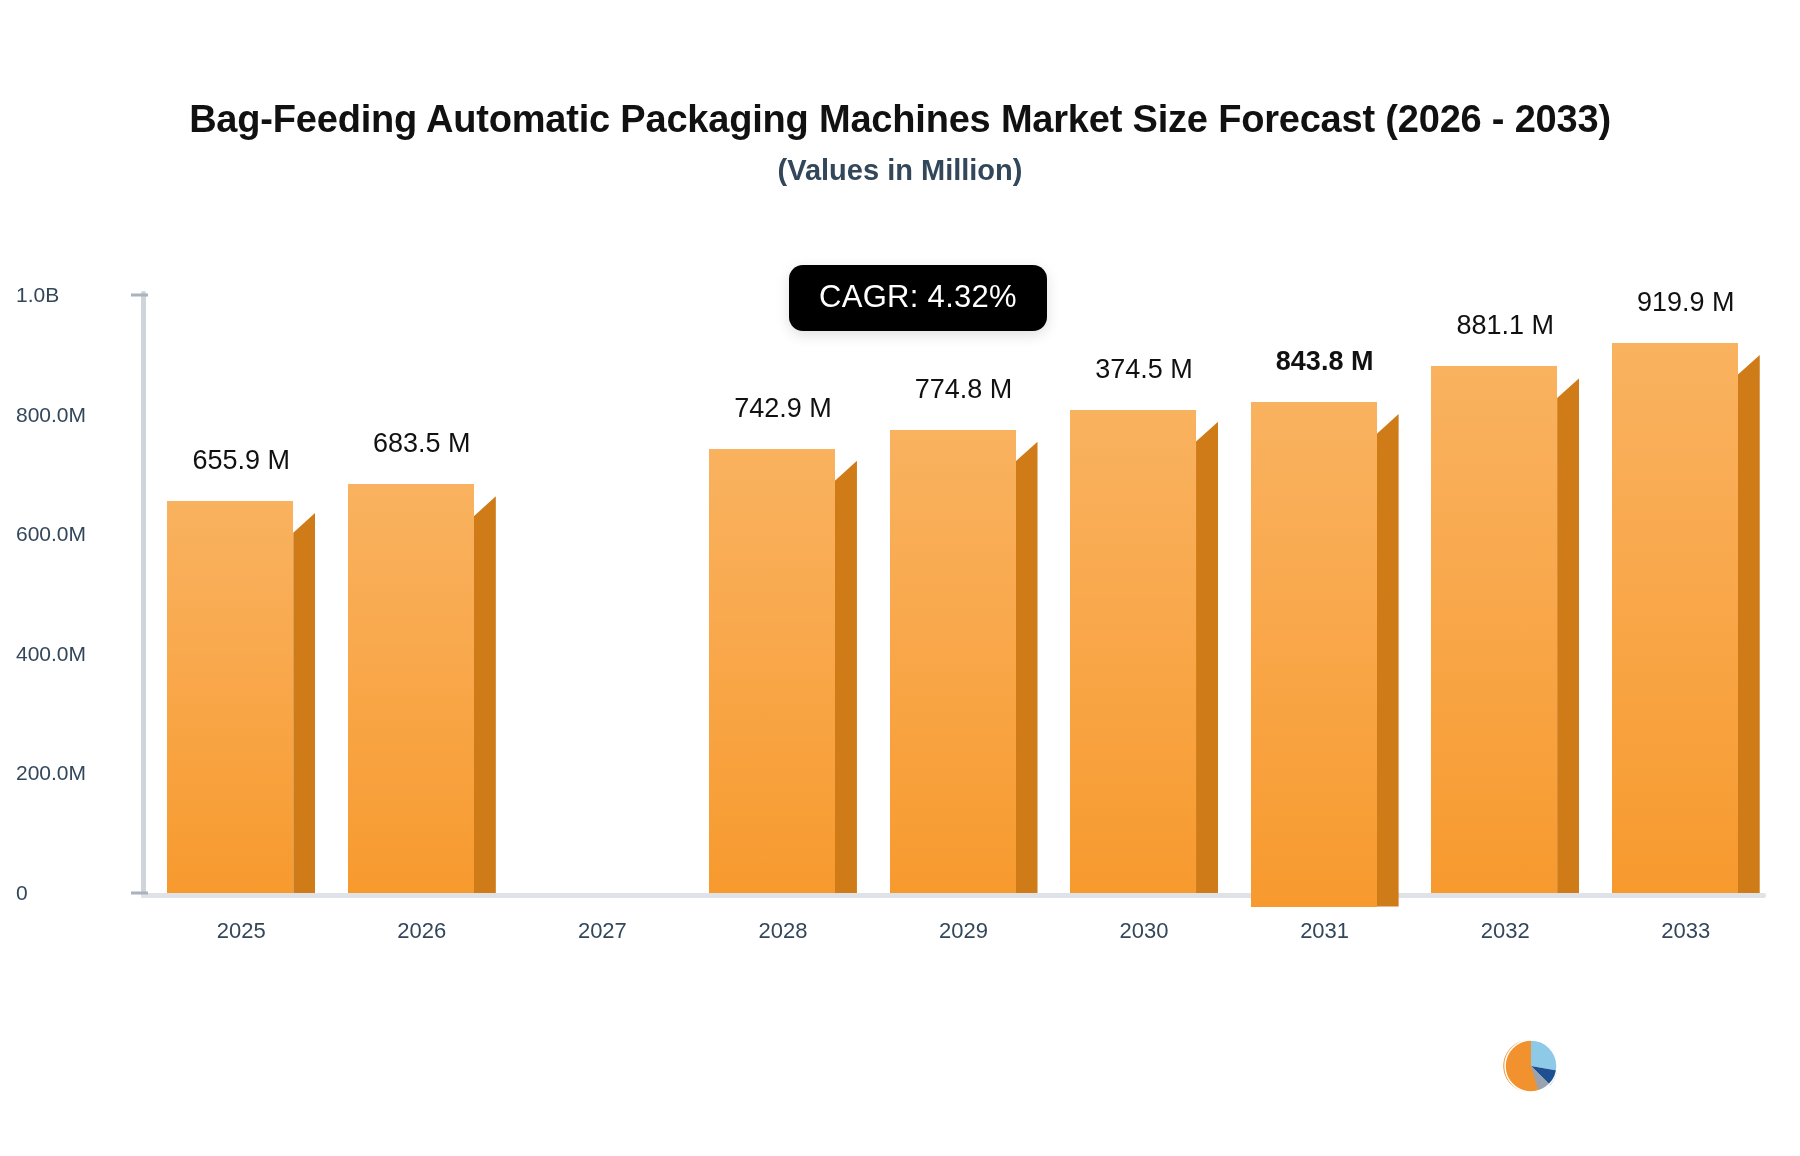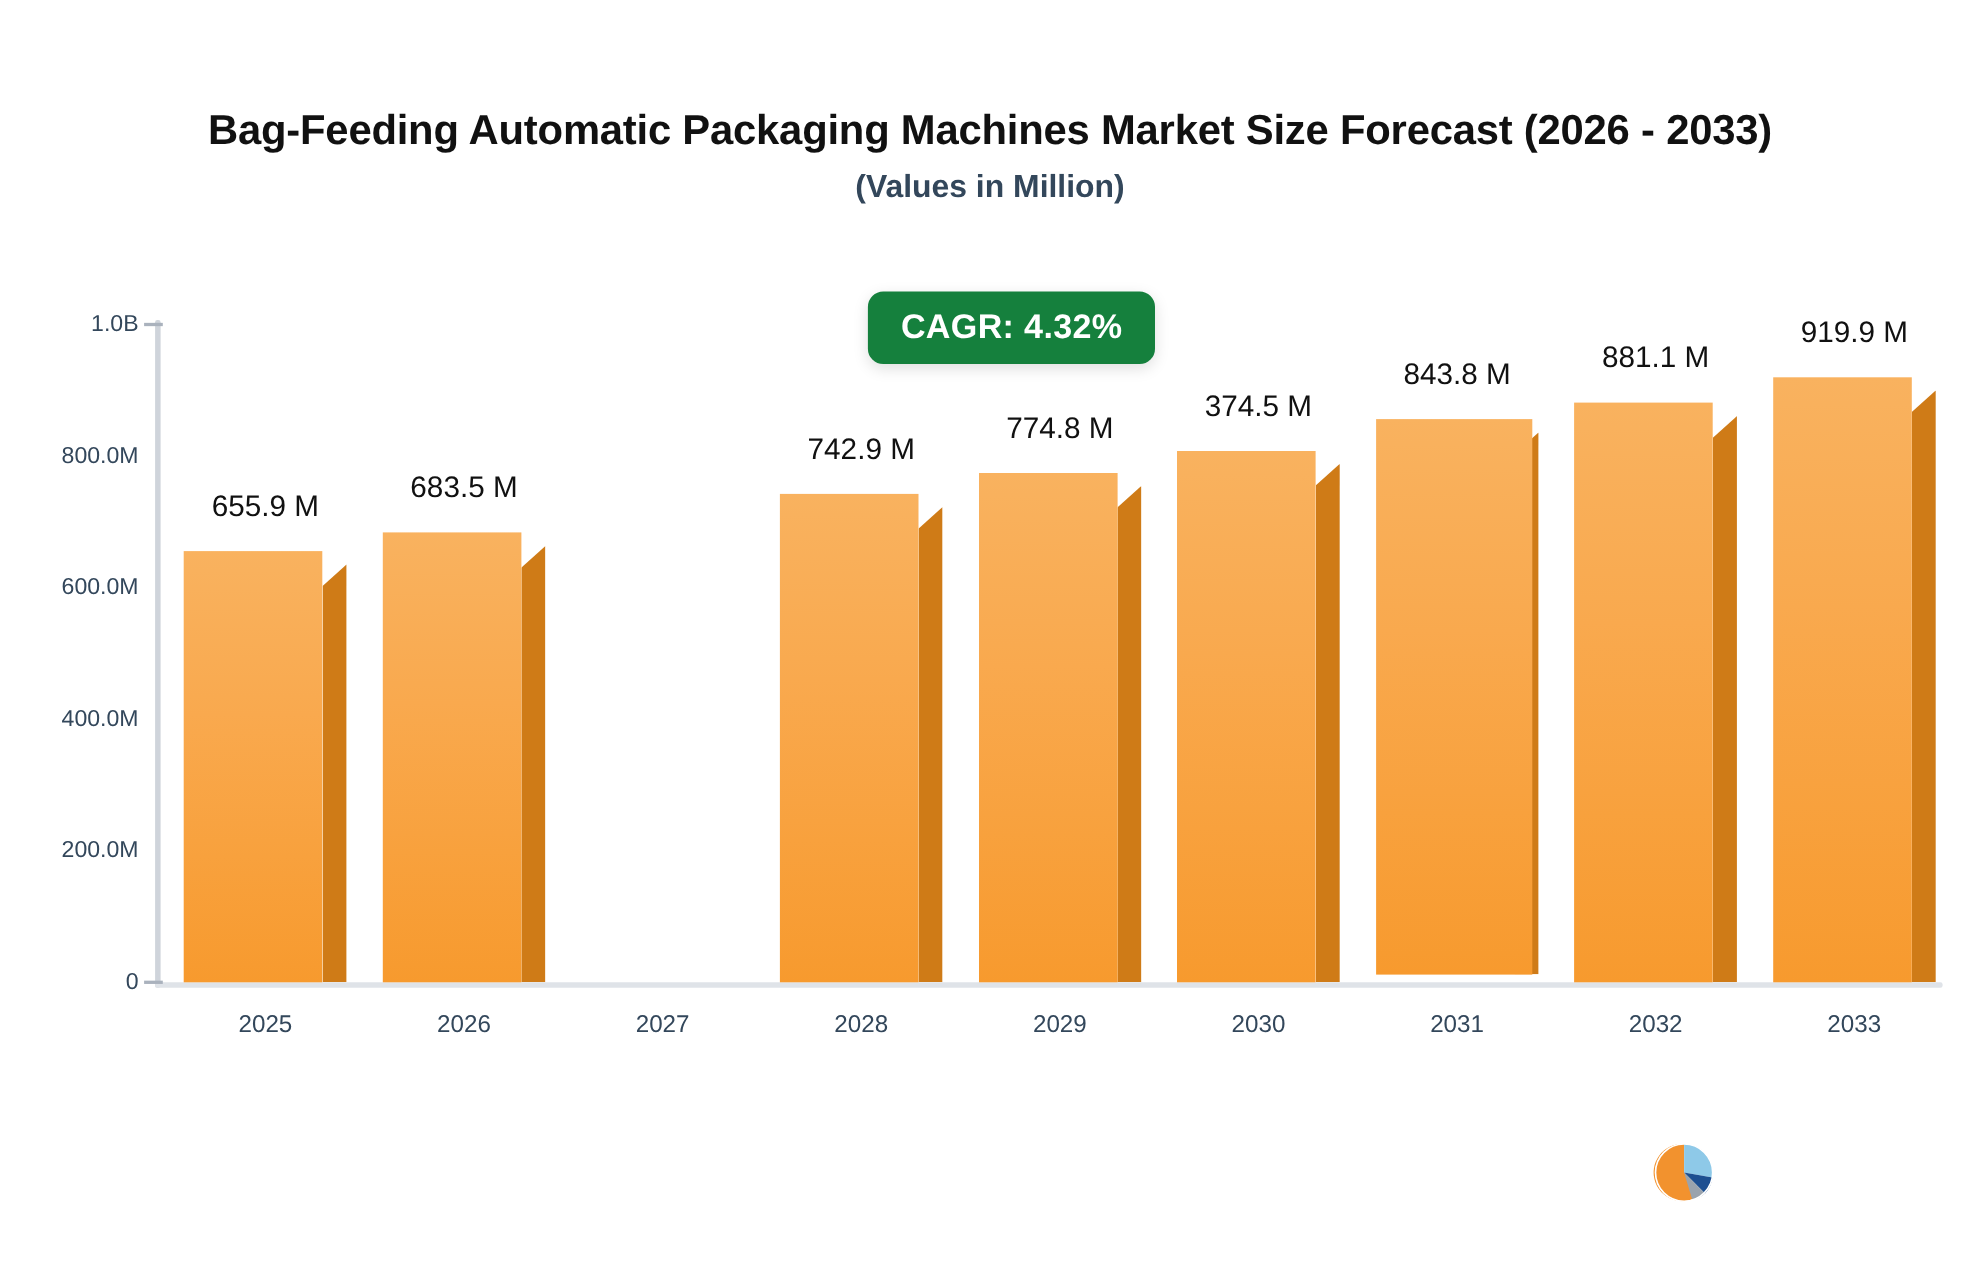--- a/index.html
+++ b/index.html
@@ -46,25 +46,25 @@
     color: #33475b;
     line-height: 36px;
   }
 
   
   #cagr-badge {
     position: absolute;
     left: 789px;
     top: 265px;
     padding: 14px 30px 16px 30px;
-    background: #15803d;
+    background: #000000;
     border-radius: 14px;
     color: #ffffff;
     font-size: 31px;
-    font-weight: bold;
+    font-weight: normal;
     letter-spacing: 0.3px;
     box-shadow: 0 4px 14px rgba(0,0,0,0.13);
     white-space: nowrap;
     z-index: 6;
   }
 
   
   
   #plot-area {
     position: absolute;
@@ -90,21 +90,21 @@
     width: 1625px;
     height: 5px;
     background: #dfe3e8;
     border-radius: 2px;
   }
 
   .y-tick-label {
     position: absolute;
     right: 0;
     width: 110px;
-    text-align: right;
+    text-align: left;
     font-size: 21px;
     color: #33475b;
     transform: translateY(-50%);
     white-space: nowrap;
   }
   #y-labels {
     position: absolute;
     left: 0;
     top: 0;
     width: 126px;
@@ -255,21 +255,21 @@
       <div class="x-tick-label">2029</div>
     </div>
     <div class="bar-group" style="left: 1070.06px; top: 353.577px; width: 126px; height: 539.423px;">
       <div class="bar-side" style="left: 126px; height: 471.323px; clip-path: polygon(0px 19.8px, 100% 0px, 100% 100%, 0px 100%);"></div>
       <div class="bar-front" style="height: 483.423px;"></div>
       <div class="bar-label" style="top: 0px; left: 74px;">374.5 M</div>
     </div>
     <div class="x-label-wrap" style="left: 1070.06px; width: 148px;">
       <div class="x-tick-label">2030</div>
     </div>
-    <div class="bar-group" style="left: 1250.61px; top: 325px; width: 142px; height: 560.592px;">
+    <div class="bar-group" style="left: 1250.61px; top: 346px; width: 126px; height: 560.592px; font-weight: bold;">
       <div class="bar-side" style="left: 126px; height: 492.492px; clip-path: polygon(0px 19.8px, 100% 0px, 100% 100%, 0px 100%);"></div>
       <div class="bar-front" style="height: 504.592px;"></div>
       <div class="bar-label" style="top: 0px; left: 74px;">843.8 M</div>
     </div>
     <div class="x-label-wrap" style="left: 1250.61px; width: 148px;">
       <div class="x-tick-label">2031</div>
     </div>
     <div class="bar-group" style="left: 1431.17px; top: 310.102px; width: 126px; height: 582.898px;">
       <div class="bar-side" style="left: 126px; height: 514.798px; clip-path: polygon(0px 19.8px, 100% 0px, 100% 100%, 0px 100%);"></div>
       <div class="bar-front" style="height: 526.898px;"></div>

